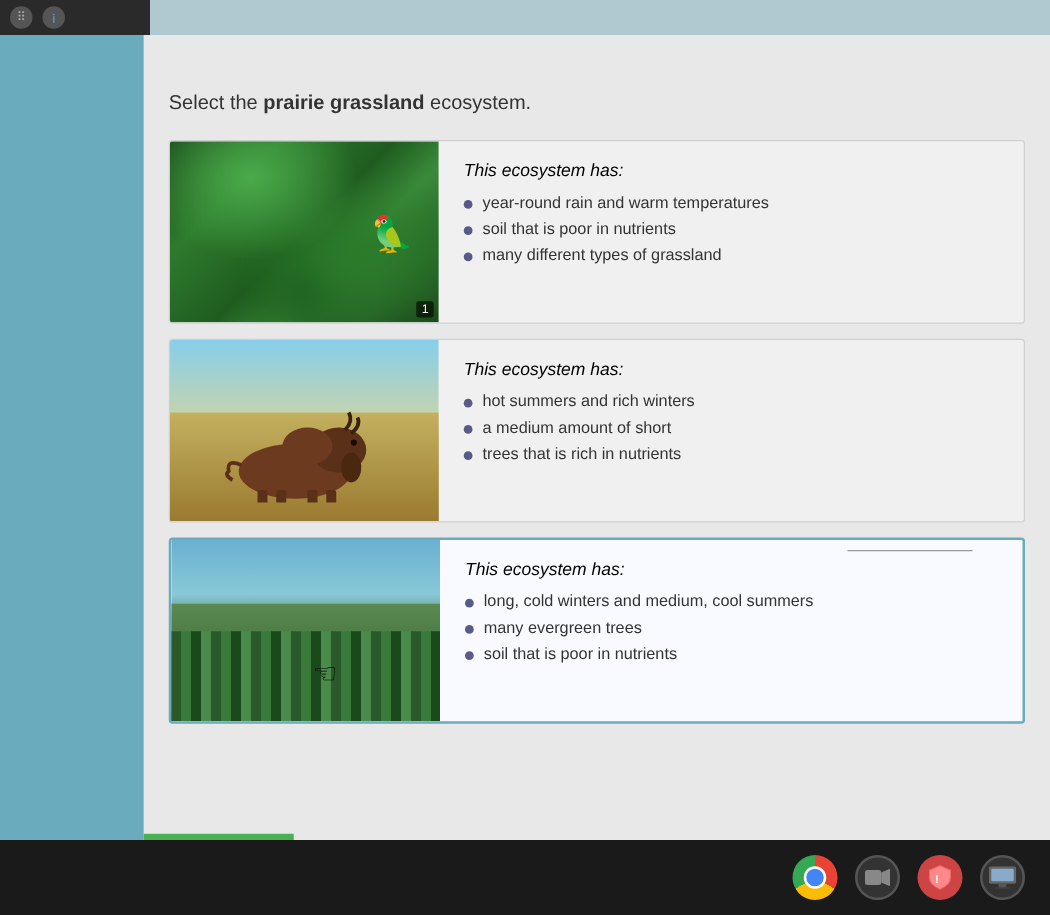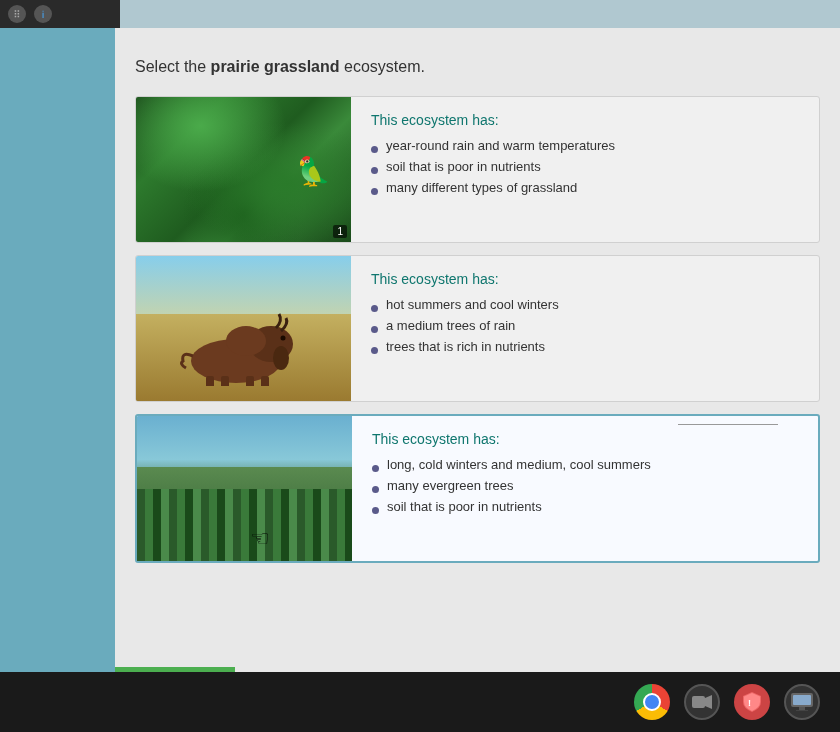--- a/index.html
+++ b/index.html
@@ -57,20 +57,21 @@
       width: 115px;
       bottom: 60px;
       background: #6aabbd;
     }
 
     .page-title {
       font-size: 16px;
       color: #333;
       margin-bottom: 20px;
       font-weight: normal;
+      margin-top: 16px;
     }
 
     .page-title strong {
       font-weight: bold;
     }
 
     .ecosystem-card {
       display: flex;
       background: #f0f0f0;
       border: 1px solid #d0d0d0;
@@ -179,36 +180,37 @@
           #4a8a4a 24px, #4a8a4a 32px);
     }
 
     .card-info {
       padding: 15px 20px;
       flex: 1;
     }
 
     .ecosystem-label {
       font-size: 14px;
-      color: #0f766e;
+      color: #000000;
       margin-bottom: 10px;
       font-weight: normal;
+      font-style: italic;
     }
 
     .bullet-list {
       list-style: none;
       padding: 0;
     }
 
     .bullet-list li {
       font-size: 13px;
       color: #333;
       margin-bottom: 6px;
       display: flex;
-      align-items: flex-end;
+      align-items: center;
       gap: 8px;
     }
 
     .bullet-dot {
       width: 7px;
       height: 7px;
       background: #5a5a8a;
       border-radius: 50%;
       flex-shrink: 0;
       margin-top: 4px;
@@ -355,25 +357,25 @@
 
           <ellipse cx="120" cy="52" rx="8" ry="12" fill="#4a2810"></ellipse>
         </svg>
       </div>
     </div>
     <div class="card-info">
       <div class="ecosystem-label">This ecosystem has:</div>
       <ul class="bullet-list">
         <li>
           <span class="bullet-dot"></span>
-          <span>hot summers and cool winters</span>
-        </li>
-        <li>
-          <span class="bullet-dot"></span>
-          <span>a medium trees of rain</span>
+          <span>hot summers and rich winters</span>
+        </li>
+        <li>
+          <span class="bullet-dot"></span>
+          <span>a medium amount of short</span>
         </li>
         <li>
           <span class="bullet-dot"></span>
           <span>trees that is rich in nutrients</span>
         </li>
       </ul>
     </div>
   </div>
 
   <div class="ecosystem-card selected">

